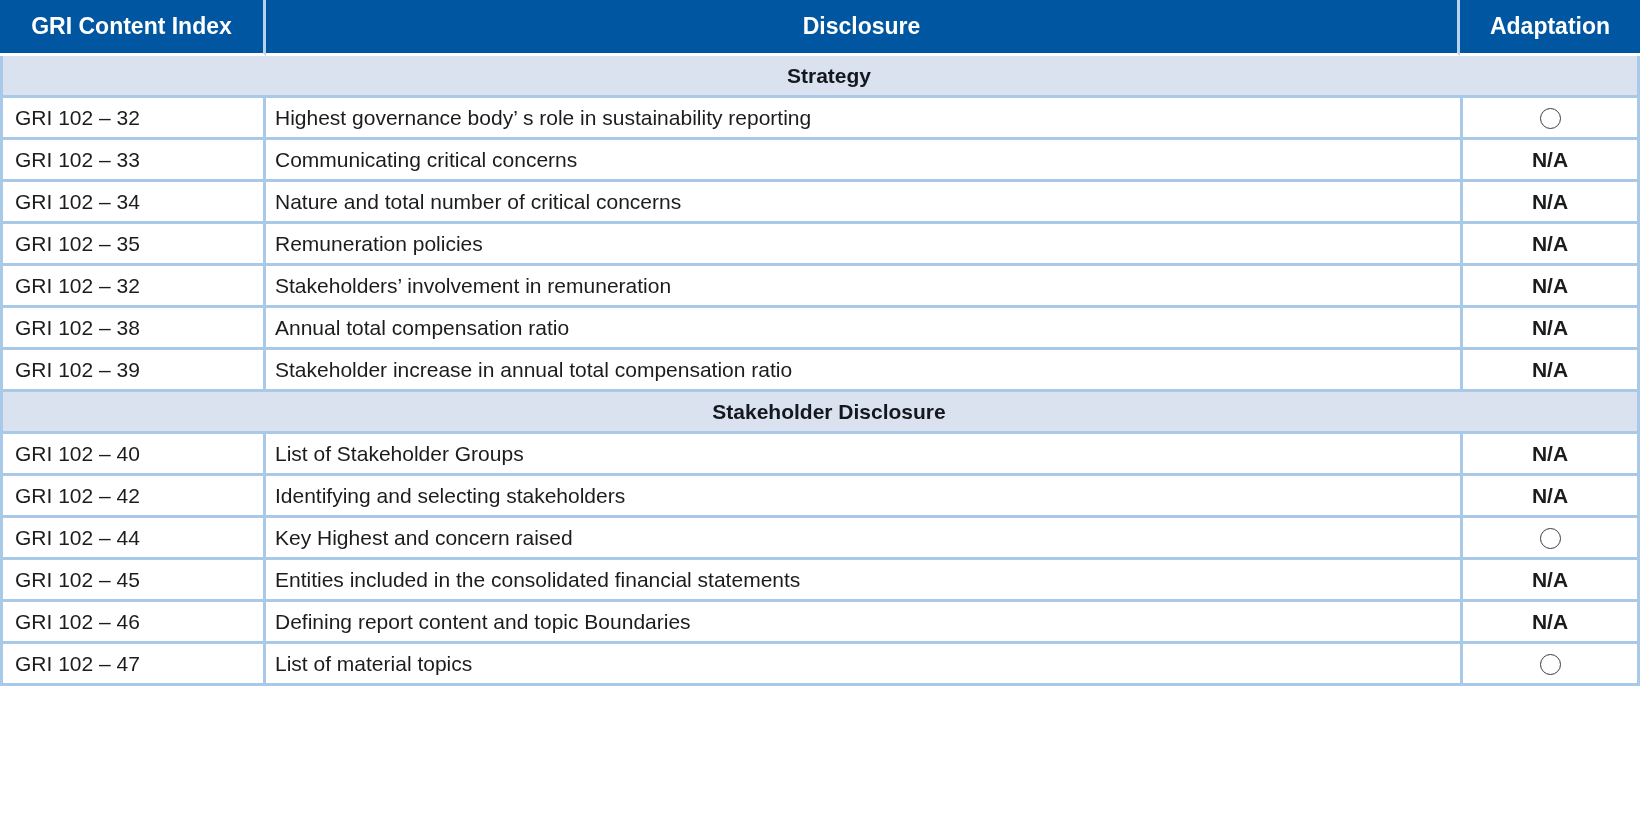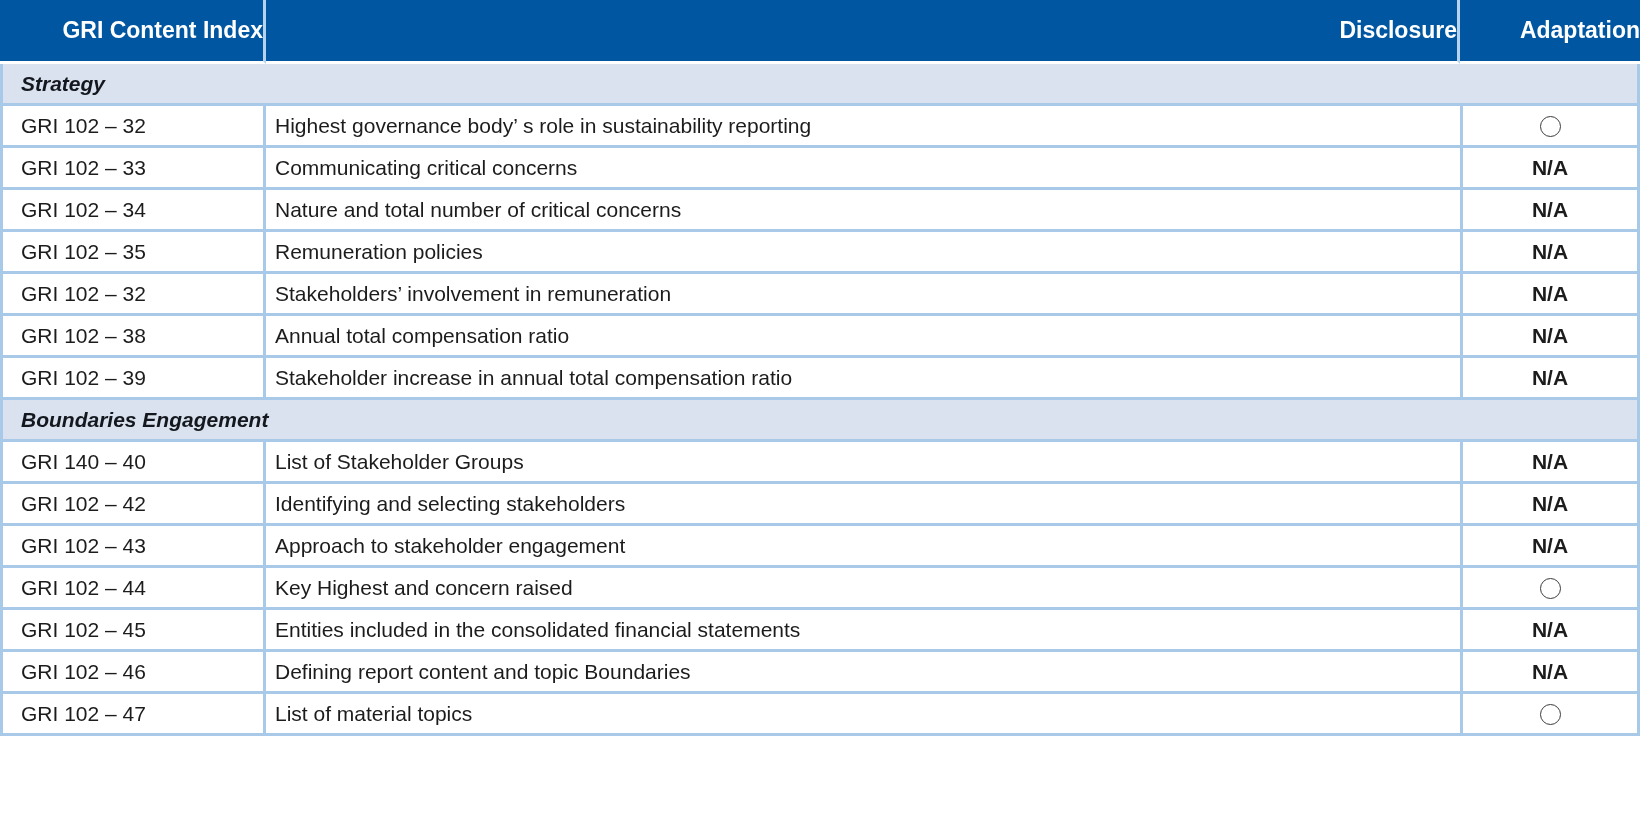--- a/index.html
+++ b/index.html
@@ -28,22 +28,22 @@
   }
   col.c-code  { width: 266px; }
   col.c-disc  { width: 1194px; }
   col.c-adapt { width: 180px; }
 
   thead th {
     background: var(--header-bg);
     color: var(--header-text);
     font-size: 23px;
     font-weight: bold;
-    height: 64px;
-    text-align: right;
+    height: 56px;
+    text-align: center;
     vertical-align: middle;
     border: 0;
     border-bottom: 3px solid #FFFFFF;
     padding: 0;
   }
   thead th.h-code, thead th.h-disc {
     border-right: 3px solid var(--header-divider);
   }
 
   tbody td {
@@ -51,44 +51,43 @@
     vertical-align: middle;
     font-size: 21px;
     color: var(--body-text);
     background: #FFFFFF;
     border-bottom: 3px solid var(--border);
     padding: 0;
   }
   td.col-code {
     border-left: 3px solid var(--border);
     border-right: 3px solid var(--border);
-    padding-left: 18px;
+    padding-left: 12px;
     text-align: left;
   }
   td.col-disc {
     padding-left: 9px;
     text-align: left;
   }
   td.col-adapt {
     border-left: 3px solid var(--border);
     border-right: 3px solid var(--border);
     text-align: center;
     font-weight: bold;
   }
   tr.section-row td {
     background: var(--section-bg);
     color: var(--section-text);
     font-weight: bold;
     font-size: 21px;
     padding-left: 18px;
-    text-align: left;
+    text-align: center;
     border-left: 3px solid var(--border);
     border-right: 3px solid var(--border);
     border-bottom: 3px solid var(--border);
-    font-style: italic;
   }
   .circle-glyph {
     display: inline-block;
     width: 21px;
     height: 21px;
     border: 1.5px solid #3C3C3C;
     border-radius: 50%;
     vertical-align: middle;
     background: transparent;
   }
@@ -151,41 +150,36 @@
     <td class="col-adapt">N/A</td>
   </tr>
 
   <tr class="data-row">
     <td class="col-code">GRI 102 – 39</td>
     <td class="col-disc">Stakeholder increase in annual total compensation ratio</td>
     <td class="col-adapt">N/A</td>
   </tr>
 
   <tr class="section-row">
-    <td colspan="3">Boundaries Engagement</td>
-  </tr>
-
-  <tr class="data-row">
-    <td class="col-code">GRI 140 – 40</td>
+    <td colspan="3">Stakeholder Disclosure</td>
+  </tr>
+
+  <tr class="data-row">
+    <td class="col-code">GRI 102 – 40</td>
     <td class="col-disc">List of Stakeholder Groups</td>
     <td class="col-adapt">N/A</td>
   </tr>
 
 
   <tr class="data-row">
     <td class="col-code">GRI 102 – 42</td>
     <td class="col-disc">Identifying and selecting stakeholders</td>
     <td class="col-adapt">N/A</td>
   </tr>
 
-  <tr class="data-row">
-    <td class="col-code">GRI 102 – 43</td>
-    <td class="col-disc">Approach to stakeholder engagement</td>
-    <td class="col-adapt">N/A</td>
-  </tr>
 
   <tr class="data-row">
     <td class="col-code">GRI 102 – 44</td>
     <td class="col-disc">Key Highest and concern raised</td>
     <td class="col-adapt"><span class="circle-glyph"></span></td>
   </tr>
 
   <tr class="data-row">
     <td class="col-code">GRI 102 – 45</td>
     <td class="col-disc">Entities included in the consolidated financial statements</td>

